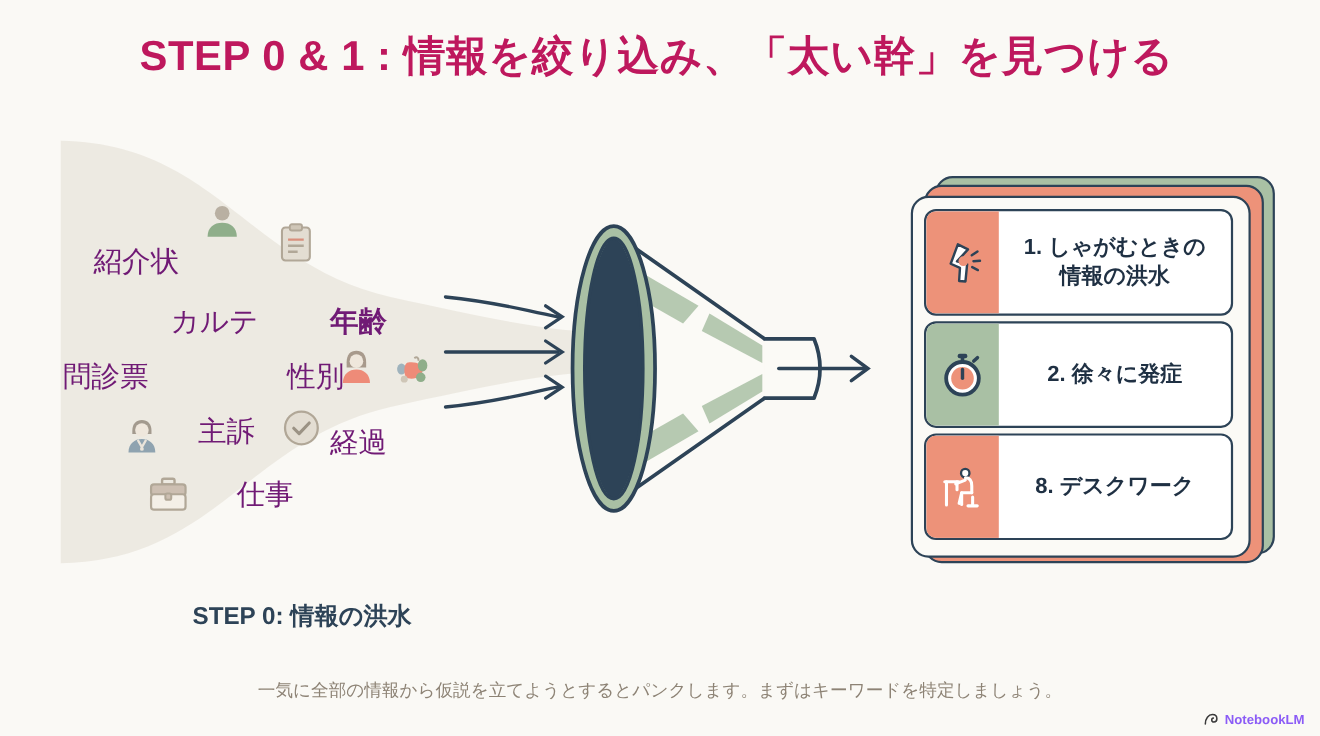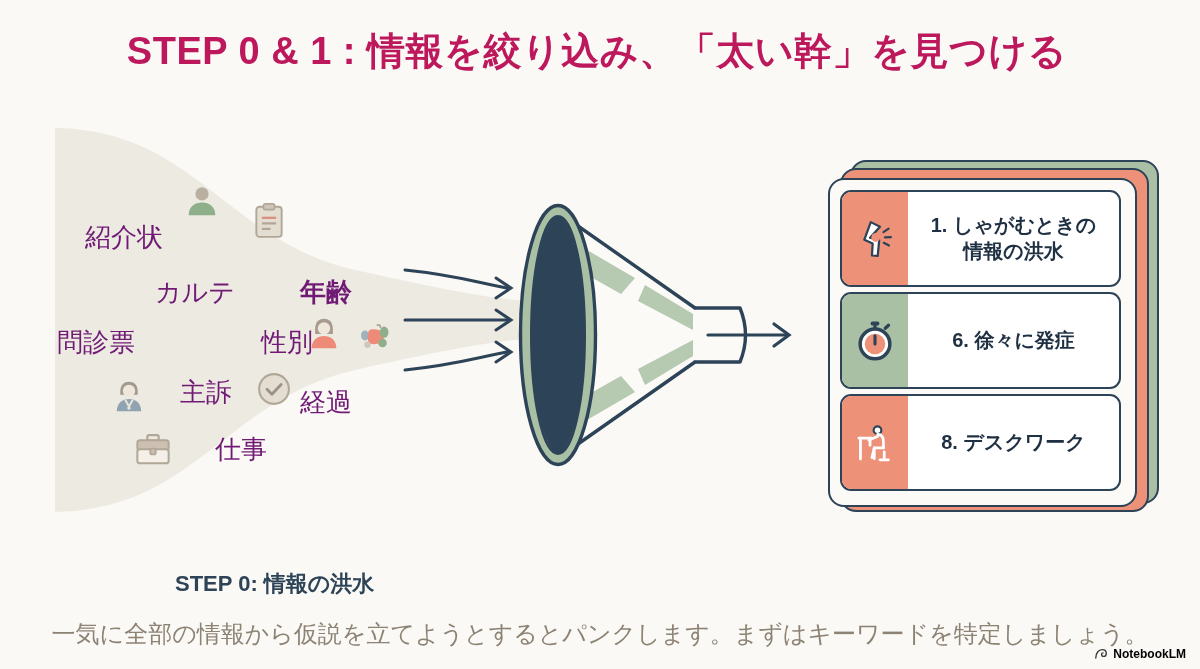--- a/index.html
+++ b/index.html
@@ -124,44 +124,43 @@
     font-family: "Liberation Sans", "DejaVu Sans", sans-serif;
   }
 
   
   .step-label {
     position: absolute;
     font-size: 22px;
     font-weight: bold;
     color: #2d4357;
     white-space: nowrap;
-    margin-top: 24px;
   }
   .step0 { left: 175px; top: 545px; }
   .step1 { left: 800px; top: 545px; }
 
   
   .footer-note {
     position: absolute;
     left: 0;
     top: 618px;
     width: 1200px;
     text-align: center;
-    font-size: 24px;
+    font-size: 16px;
     color: #8d8375;
     white-space: nowrap;
   }
   .watermark {
     position: absolute;
     right: 14px;
     bottom: 8px;
     display: flex;
     align-items: center;
     gap: 5px;
-    color: #000000;
+    color: #8b5cf6;
     font-size: 12px;
     font-weight: bold;
   }
 </style>
 </head>
 <body>
 
 <div class="slide">
 
   <div class="title">STEP 0 &amp; 1 : 情報を絞り込み、「太い幹」を見つける</div>
@@ -300,21 +299,21 @@
         <div class="card-icon icon-green">
           <svg width="44" height="44" viewBox="0 0 24 24">
             <rect x="9.6" y="1.4" width="4.8" height="2.2" rx="1" fill="#2d4357"></rect>
             <line x1="12" y1="3.2" x2="12" y2="5.2" stroke="#2d4357" stroke-width="1.8"></line>
             <line x1="17.6" y1="5.0" x2="19.4" y2="3.4" stroke="#2d4357" stroke-width="1.8" stroke-linecap="round"></line>
             <circle cx="12" cy="13.6" r="8.1" fill="#ffffff" stroke="#2d4357" stroke-width="1.9"></circle>
             <circle cx="12" cy="13.6" r="5.6" fill="#ed9279"></circle>
             <line x1="12" y1="13.6" x2="12" y2="9.2" stroke="#2d4357" stroke-width="1.7" stroke-linecap="round"></line>
           </svg>
         </div>
-        <div class="card-text">6. 徐々に発症</div>
+        <div class="card-text">2. 徐々に発症</div>
       </div>
 
       <div class="card">
         <div class="card-icon icon-salmon">
           <svg width="46" height="46" viewBox="0 0 24 24">
             <g fill="none" stroke="#ffffff" stroke-width="1.45" stroke-linecap="round" stroke-linejoin="round">
               <circle cx="13.3" cy="5.3" r="2.0" fill="#ffffff" stroke="#2d4357" stroke-width="1.1"></circle>
               <path d="M13.4 7.5 C15.6 7.5 16.4 9.2 16.4 11.4 L16.4 14.6"></path>
               <path d="M13.3 8.6 L8.8 10.4"></path>
               <path d="M16.4 14.6 L11.6 14.6 L10.4 19.6"></path>

